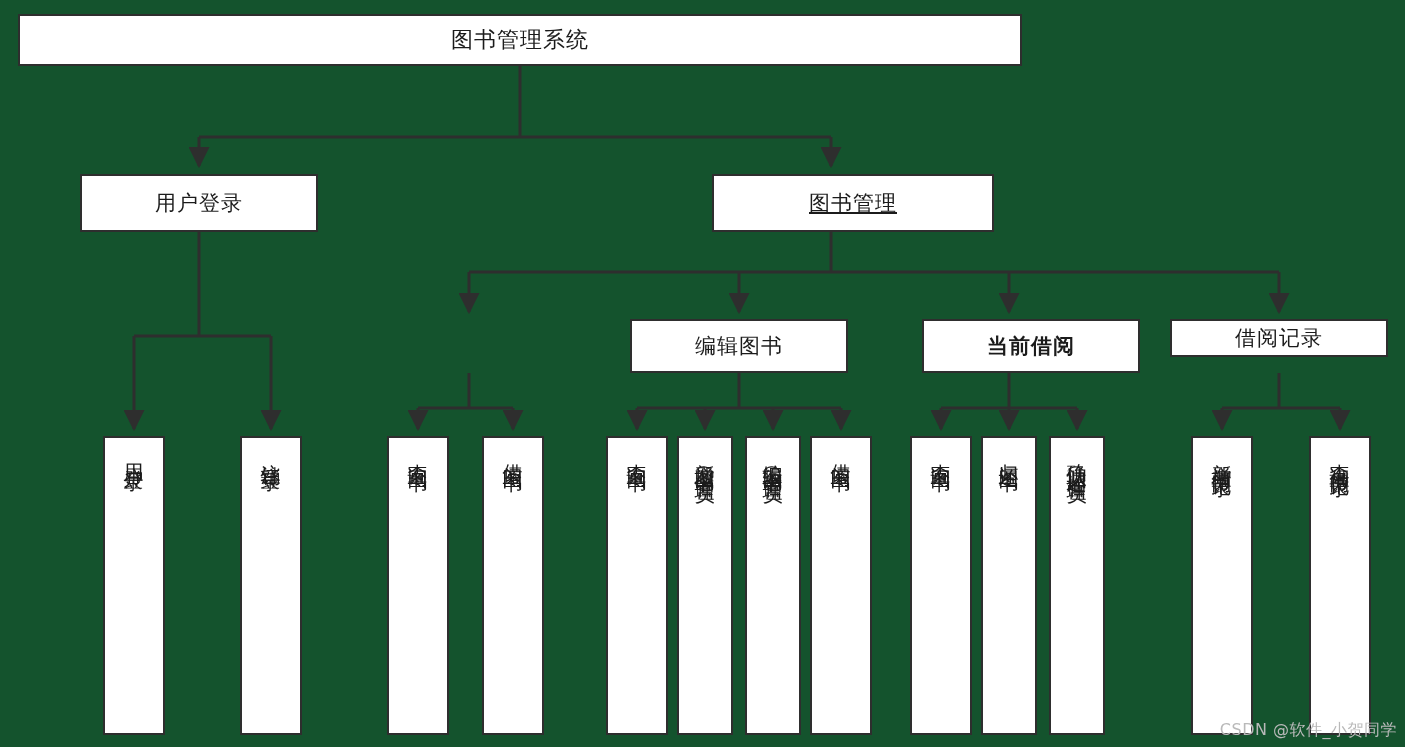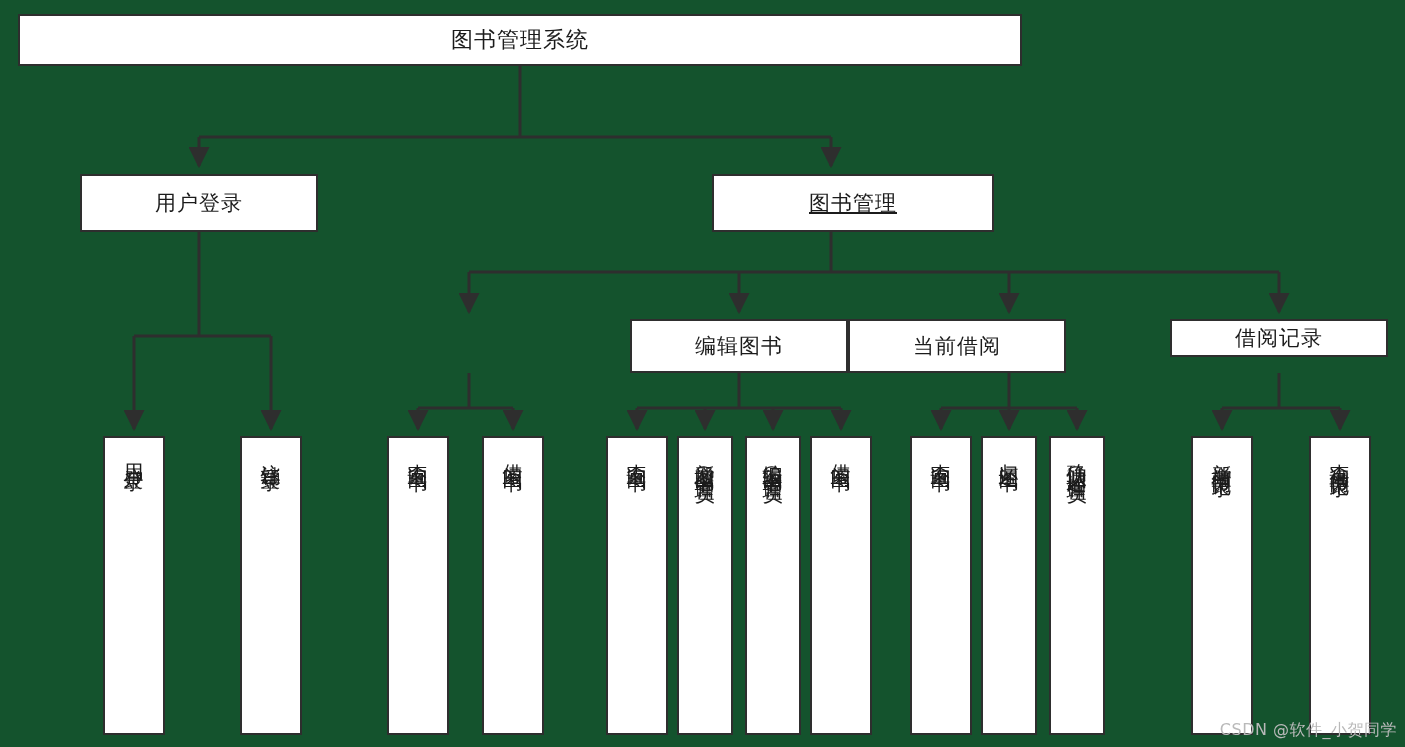--- a/index.html
+++ b/index.html
@@ -135,21 +135,21 @@
   <div class="node h" style="left:80px; top:174px; width:238px; height:58px;">
     <span class="label">用户登录</span>
   </div>
   <div class="node h" style="left:712px; top:174px; width:282px; height:58px;text-decoration:underline;">
     <span class="label">图书管理</span>
   </div>
 
   <div class="node h" style="left:630px; top:319px; width:218px; height:54px;">
     <span class="label">编辑图书</span>
   </div>
-  <div class="node h" style="left:848px; top:319px; width:218px; height:54px;">
+  <div class="node h" style="left:922px; top:319px; width:218px; height:54px;font-weight:bold;">
     <span class="label">当前借阅</span>
   </div>
   <div class="node h" style="left:1170px; top:319px; width:218px; height:38px;">
     <span class="label">借阅记录</span>
   </div>
 
   <div class="node v" style="left:103px; top:436px; width:62px; height:299px;">
     <span class="label">用户登录</span>
   </div>
   <div class="node v" style="left:240px; top:436px; width:62px; height:299px;">

